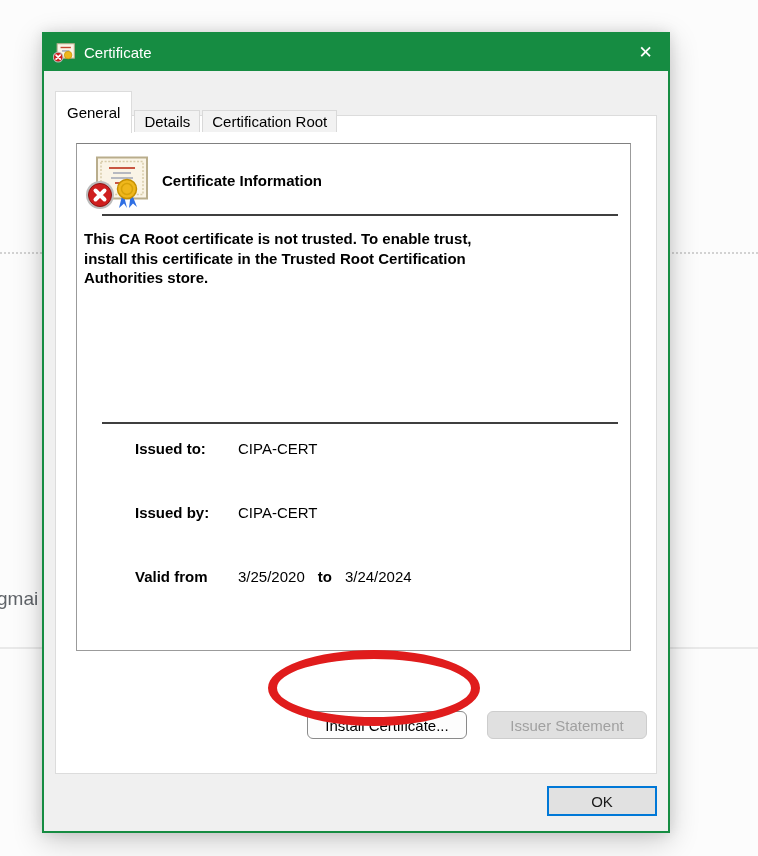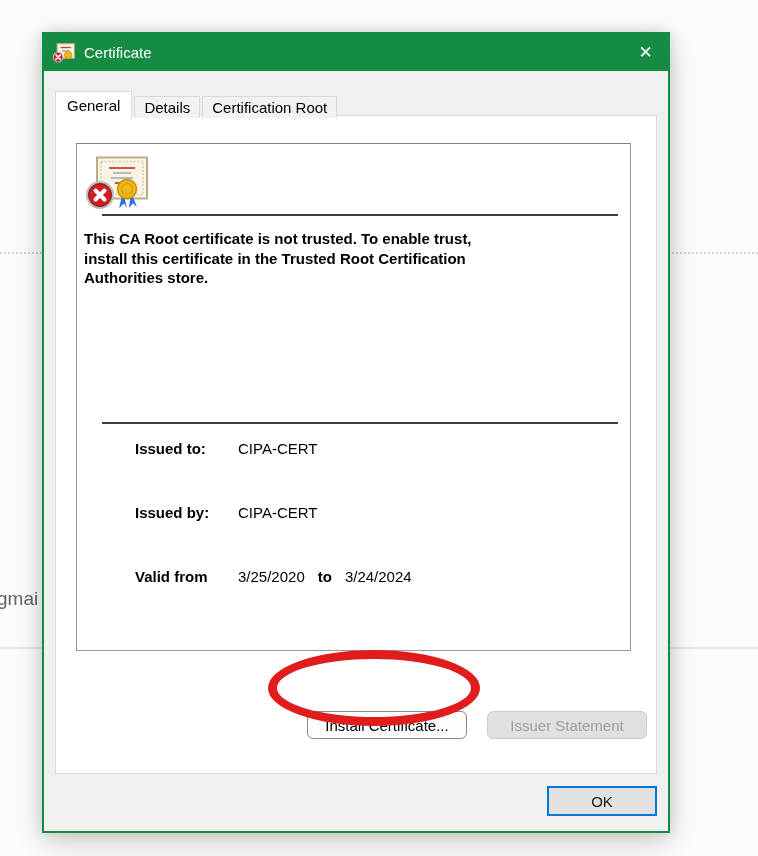--- a/index.html
+++ b/index.html
@@ -32,21 +32,21 @@
   }
   
   .tabstrip{position:absolute;left:11px;top:57px;display:flex;align-items:flex-end;z-index:3;}
   .tab{
     height:21px;line-height:21px;padding:0 9px;margin-right:2px;
     background:#f2f2f2;border:1px solid #d9d9d9;border-bottom:none;
     font-size:15px;color:#000;cursor:pointer;
   }
   .tab.active{
     height:25px;line-height:25px;background:#ffffff;border:1px solid #dcdcdc;
-    border-bottom:none;margin-bottom:-1px;padding:1px 11px;
+    border-bottom:none;margin-bottom:-1px;padding:8px 11px;
   }
   .tabpage{
     position:absolute;left:11px;top:81px;width:600px;height:657px;
     background:#ffffff;border:1px solid #dcdcdc;z-index:2;
   }
   
   .content-box{
     position:absolute;left:20px;top:27px;width:553px;height:506px;
     background:#ffffff;border:1px solid #9b9b9b;border-top-color:#808080;
   }
@@ -127,20 +127,21 @@
         <line x1="26" y1="22" x2="48" y2="22" stroke="#9aa0b0" stroke-width="1.4"></line>
         <line x1="30" y1="27" x2="44" y2="27" stroke="#c2452f" stroke-width="1.8"></line>
         <polygon points="38,36 34,52 39,47.5 42,52" fill="#2f6fe4"></polygon>
         <polygon points="46,36 44,52 48,47.5 52,51" fill="#2f6fe4"></polygon>
         <circle cx="42" cy="33" r="9.5" fill="#efb71c" stroke="#c58f00" stroke-width="1.5"></circle>
         <circle cx="42" cy="33" r="5.5" fill="none" stroke="#d7a20a" stroke-width="1.5"></circle>
         <circle cx="15" cy="39" r="14" fill="#bcbcbc"></circle>
         <circle cx="15" cy="39" r="11.5" fill="#cf1f1f" stroke="#8e1414" stroke-width="1"></circle>
         <path d="M10.5 34.5 L19.5 43.5 M19.5 34.5 L10.5 43.5" stroke="#ffffff" stroke-width="4" stroke-linecap="round"></path>
       </svg>
+      <div class="cert-info-header">Certificate Information</div>
       <div class="sep sep1"></div>
       <div class="warning">This CA Root certificate is not trusted. To enable trust,
 install this certificate in the Trusted Root Certification
 Authorities store.</div>
       <div class="sep sep2"></div>
 
       <div class="field-row row-issued-to">
         <span class="lbl">Issued to:</span><span>CIPA-CERT</span>
       </div>
       <div class="field-row row-issued-by">

